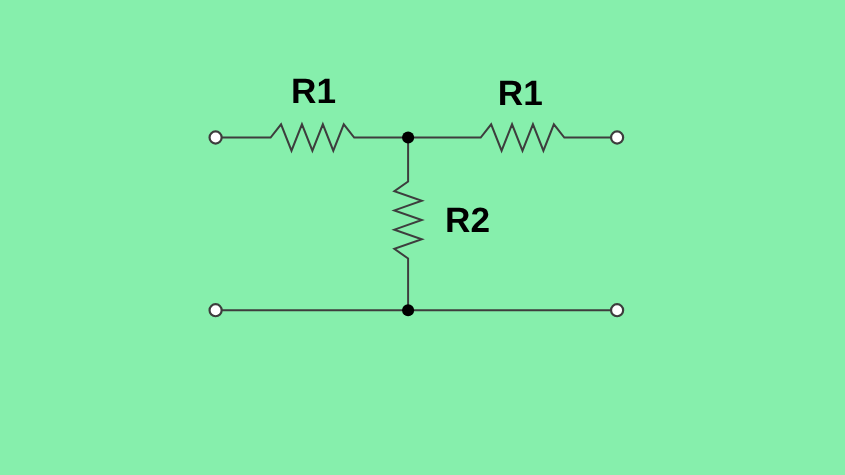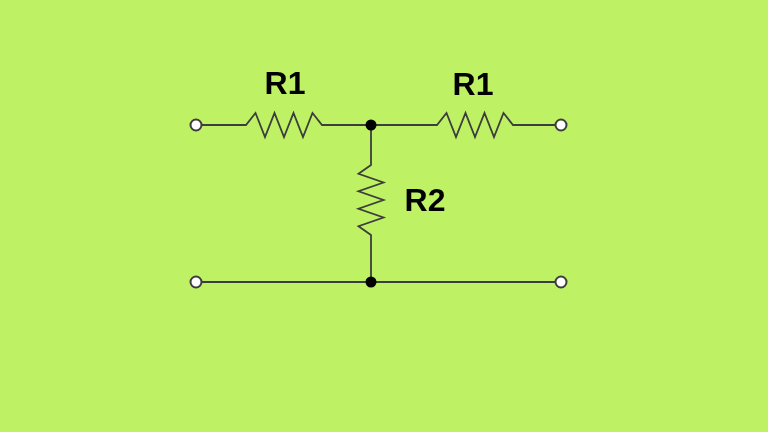--- a/index.html
+++ b/index.html
@@ -4,21 +4,21 @@
 <style>
   html, body {
     margin: 0;
     padding: 0;
     background: #ffffff;
   }
   .canvas {
     position: relative;
     width: 768px;
     height: 432px;
-    background: #bef264;
+    background: #86efac;
     overflow: hidden;
     font-family: "Liberation Sans", sans-serif;
   }
   svg { display: block; }
   .wire {
     fill: none;
     stroke-width: 1.8;
     stroke-linecap: round;
     stroke-linejoin: miter;
   }

